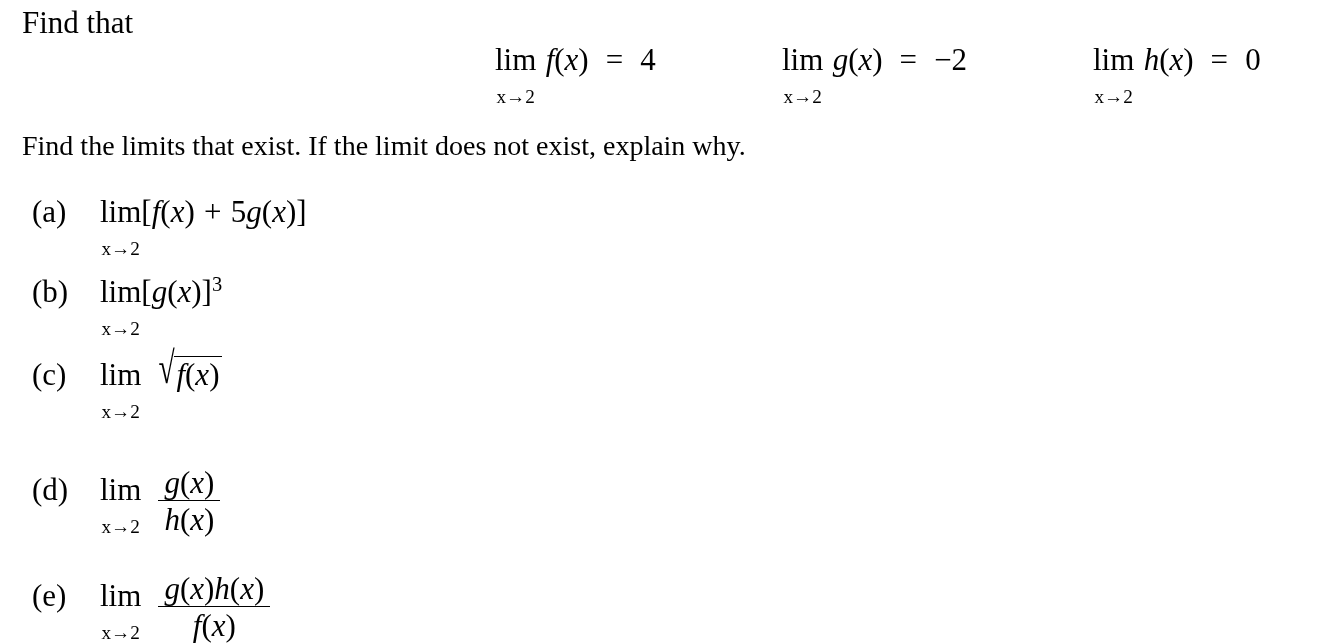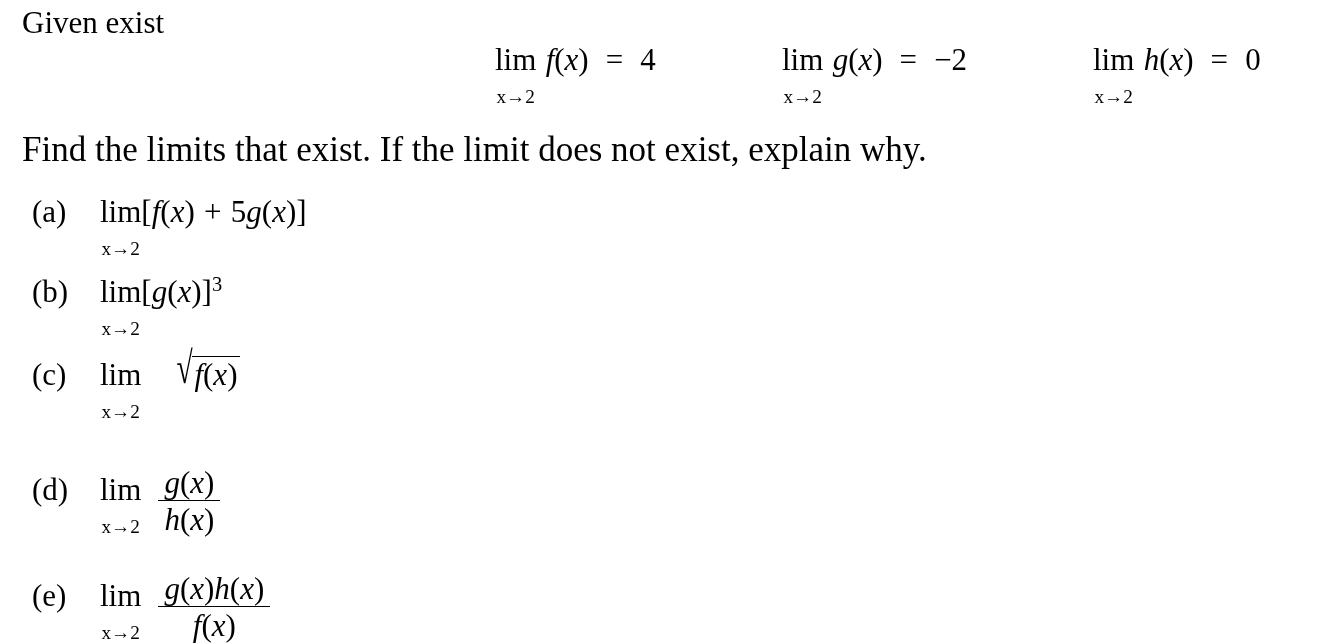--- a/index.html
+++ b/index.html
@@ -71,21 +71,20 @@
     padding: 2px 6px 0 6px;
     font-family: Liberation Serif, serif;
   }
 
   
   .sqrt {
     display: inline-block;
     vertical-align: baseline;
     position: relative;
     white-space: nowrap;
-    margin-left: 18px;
   }
   .sqrt .radsign {
     display: inline-block;
     font-style: normal;
     transform: scaleY(1.45) scaleX(0.95);
     transform-origin: bottom center;
     margin-right: 1px;
   }
   .sqrt .radicand {
     display: inline-block;
@@ -127,21 +126,21 @@
     top: 0;
   }
   .display-row .eq.e1 { left: 495px; }
   .display-row .eq.e2 { left: 782px; }
   .display-row .eq.e3 { left: 1093px; }
 
   .instruction-line {
     position: absolute;
     left: 22px;
     top: 131px;
-    font-size: 35px;
+    font-size: 28px;
     line-height: 1.1;
     white-space: nowrap;
   }
 
   .items {
     position: absolute;
     left: 0;
     top: 196px;
     width: 1334px;
   }
@@ -174,21 +173,21 @@
   .item.i-d .limop, .item.i-e .limop { vertical-align: middle; }
 
   .sp { display: inline-block; width: 0.30em; }
   .sp-wide { display: inline-block; width: 0.55em; }
 </style>
 </head>
 <body>
 
 <div id="page">
 
-  <div class="intro-line">Given exist</div>
+  <div class="intro-line">Find that</div>
 
   <div class="display-row">
 
     <span class="eq e1 math">
       <span class="limop">
         <span class="limtxt">lim</span>
         <span class="limsub">x→2</span>
       </span><span class="sp"></span><span class="mi">f</span><span class="mo">(</span><span class="mi">x</span><span class="mo">)</span><span class="sp-wide"></span><span class="mo">=</span><span class="sp-wide"></span><span class="mn">4</span>
     </span>
 

